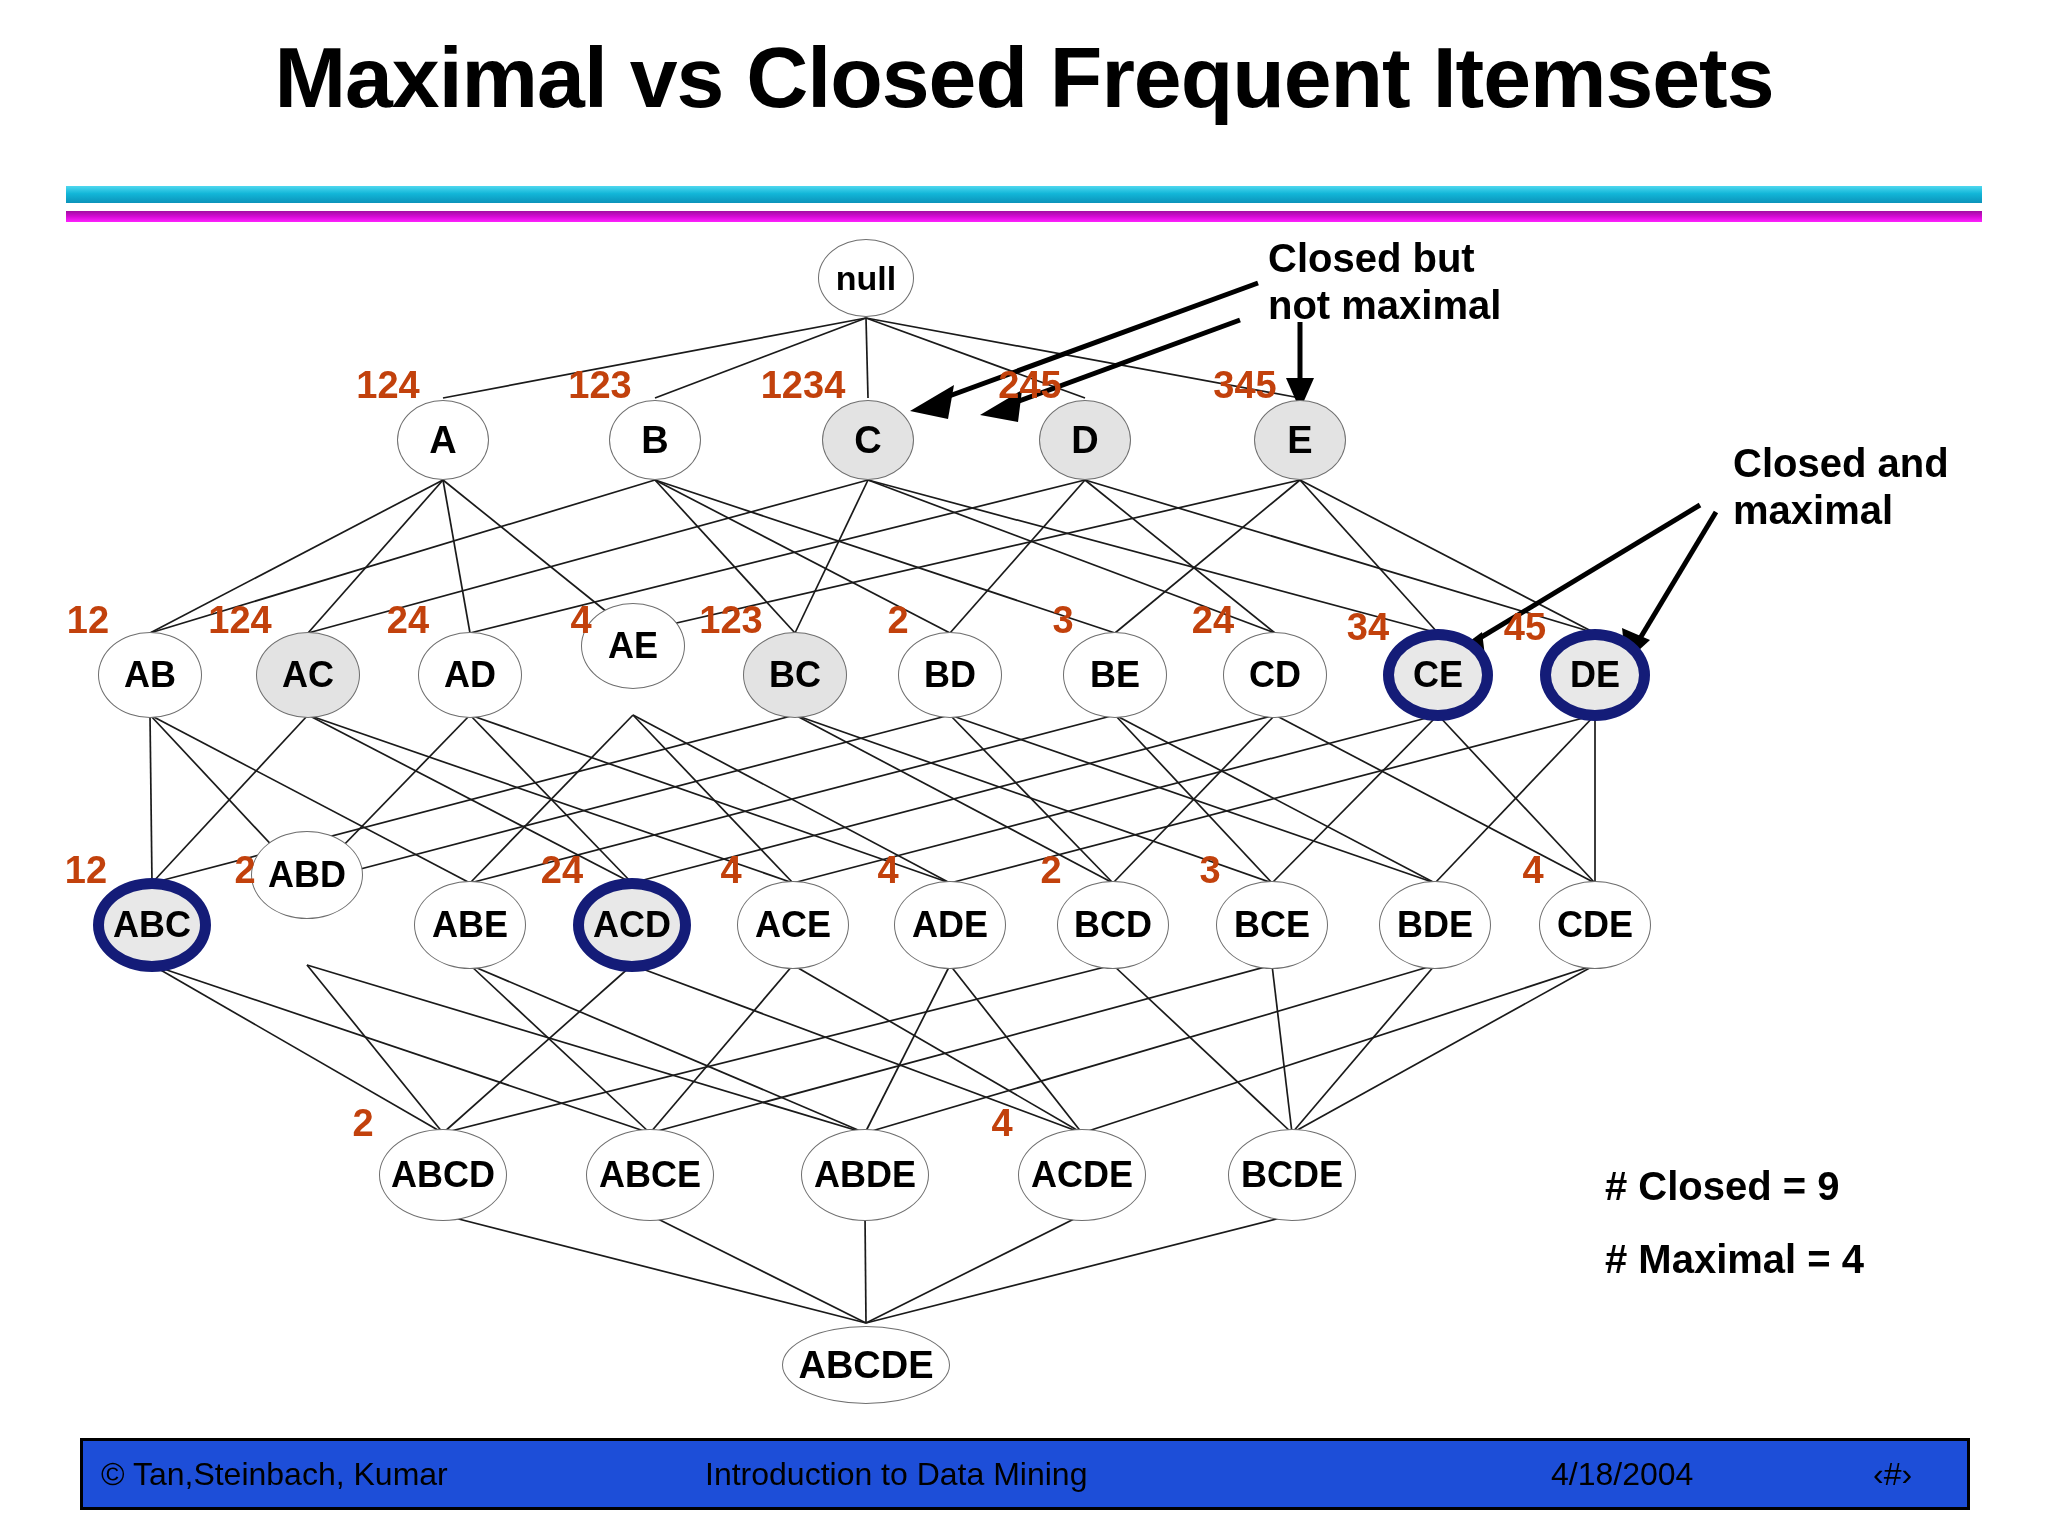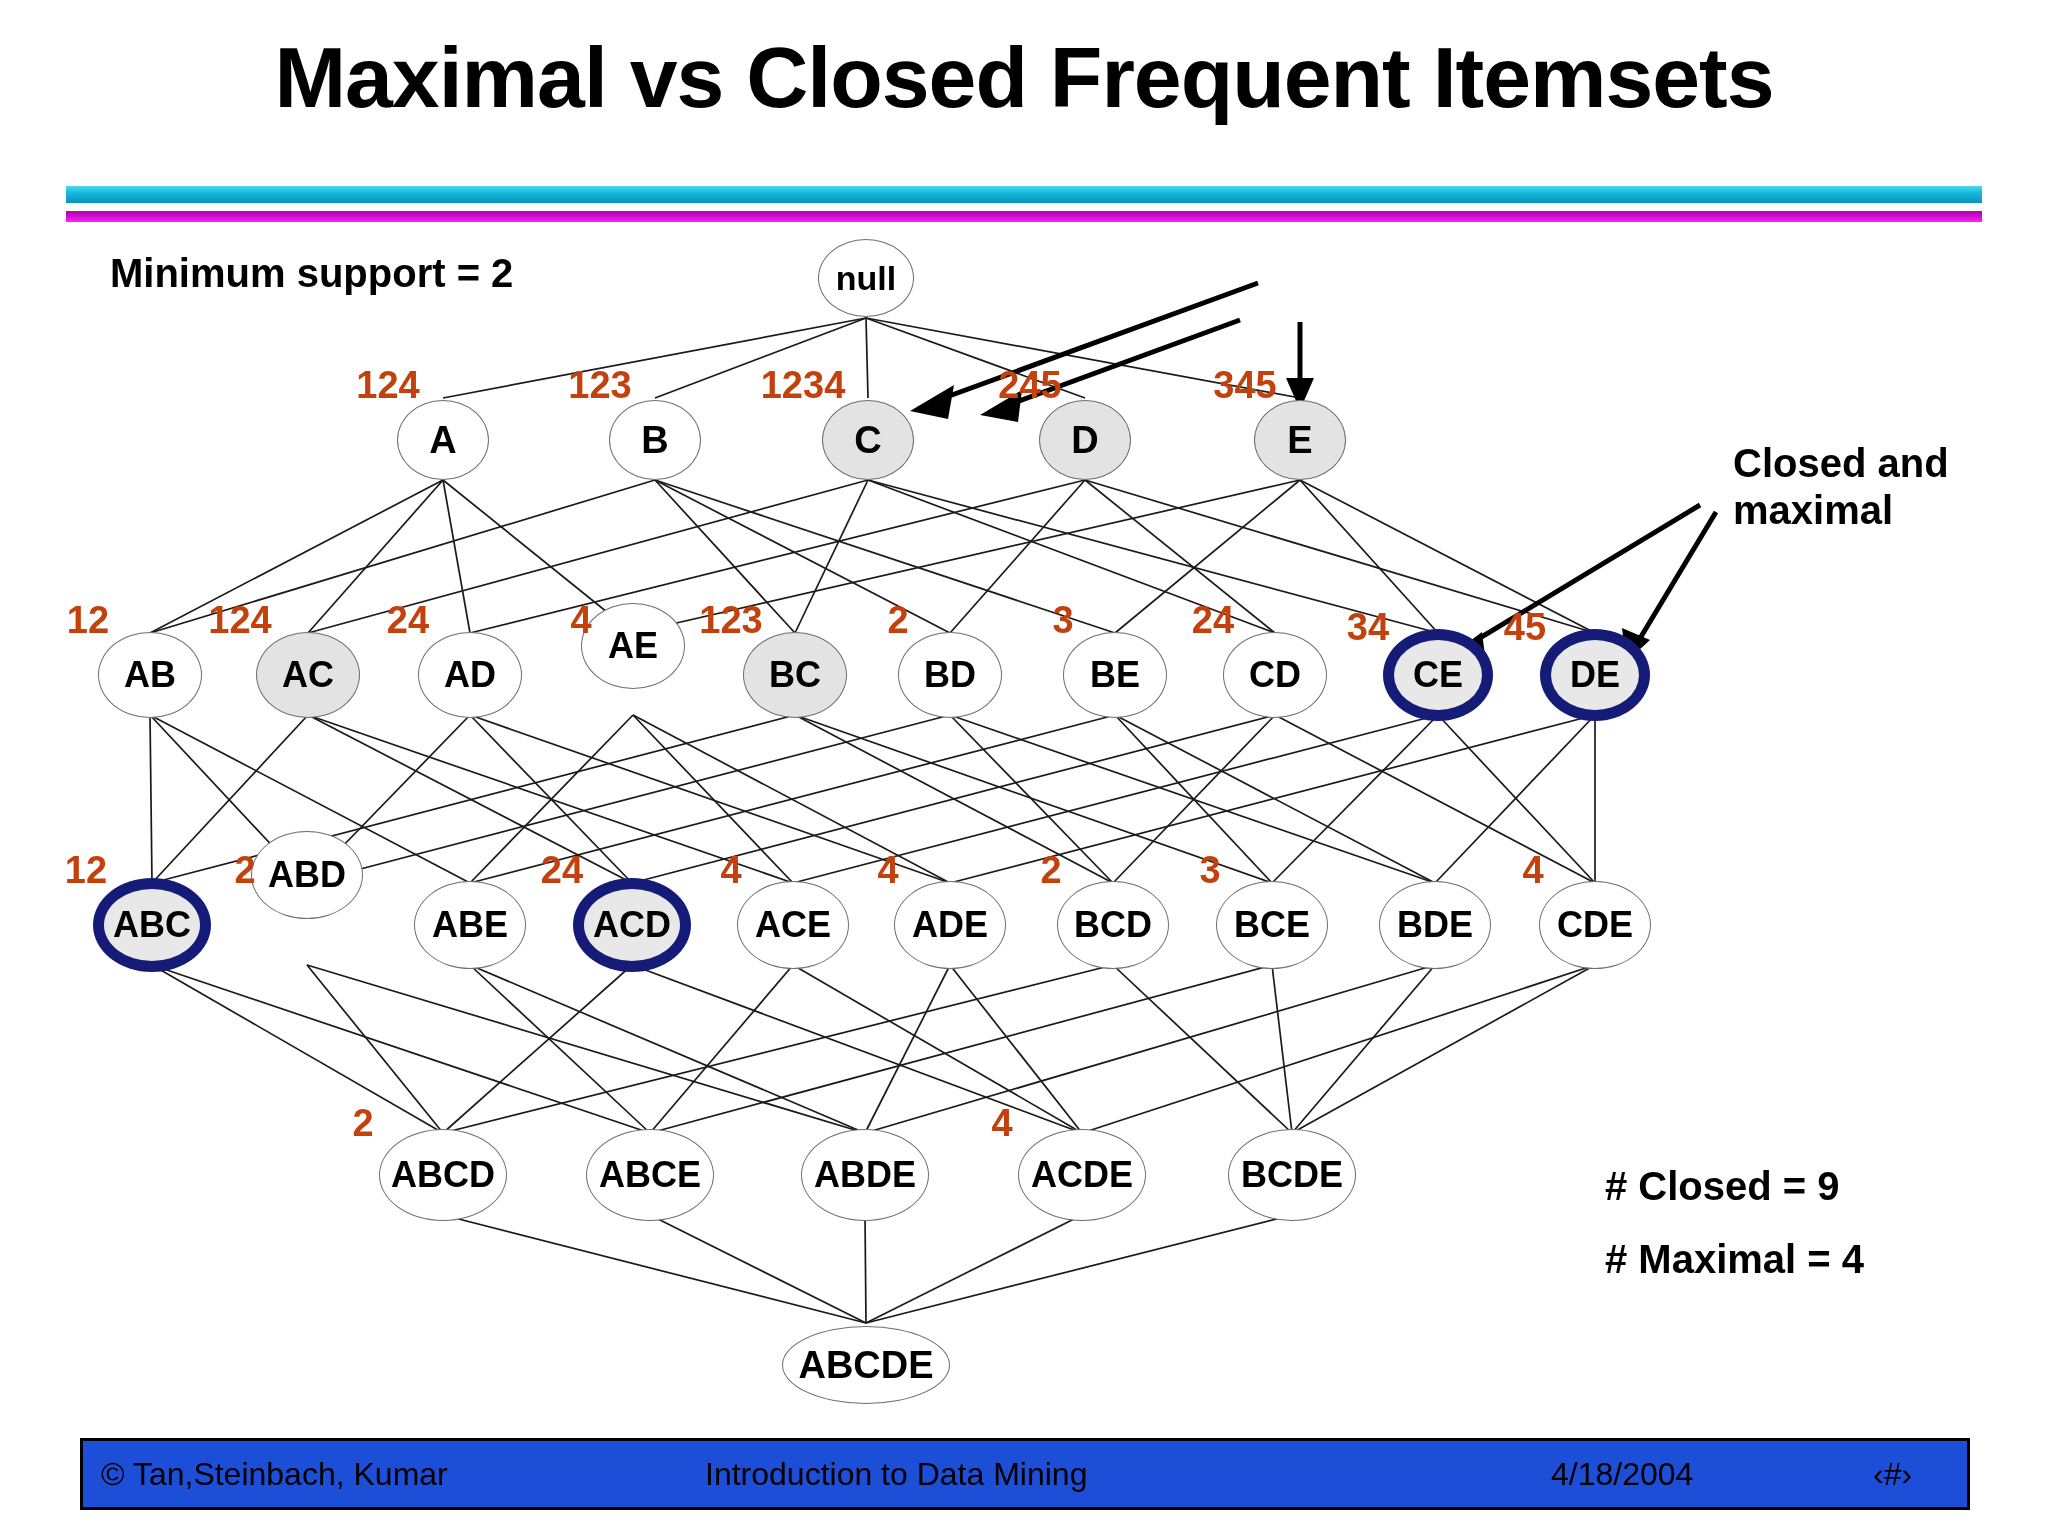--- a/index.html
+++ b/index.html
@@ -131,22 +131,23 @@
 </head>
 <body>
 
 <div id="slide">
 
   <div id="title">Maximal vs Closed Frequent Itemsets</div>
 
   <div class="rule-cyan"></div>
   <div class="rule-magenta"></div>
 
-  <div id="min-support" class="label-bold">Minimum support = 2</div>
-
+
+  <div id="ann-closed-not-maximal" class="label-bold">Closed but
+not maximal</div>
 
   <div id="ann-closed-and-maximal" class="label-bold">Closed and
 maximal</div>
 
   <div id="count-closed" class="label-bold"># Closed = 9</div>
 
   <div id="count-maximal" class="label-bold"># Maximal = 4</div>
 
   <svg id="lattice" viewBox="0 0 2048 1536" preserveAspectRatio="none">
     <g id="edges">

